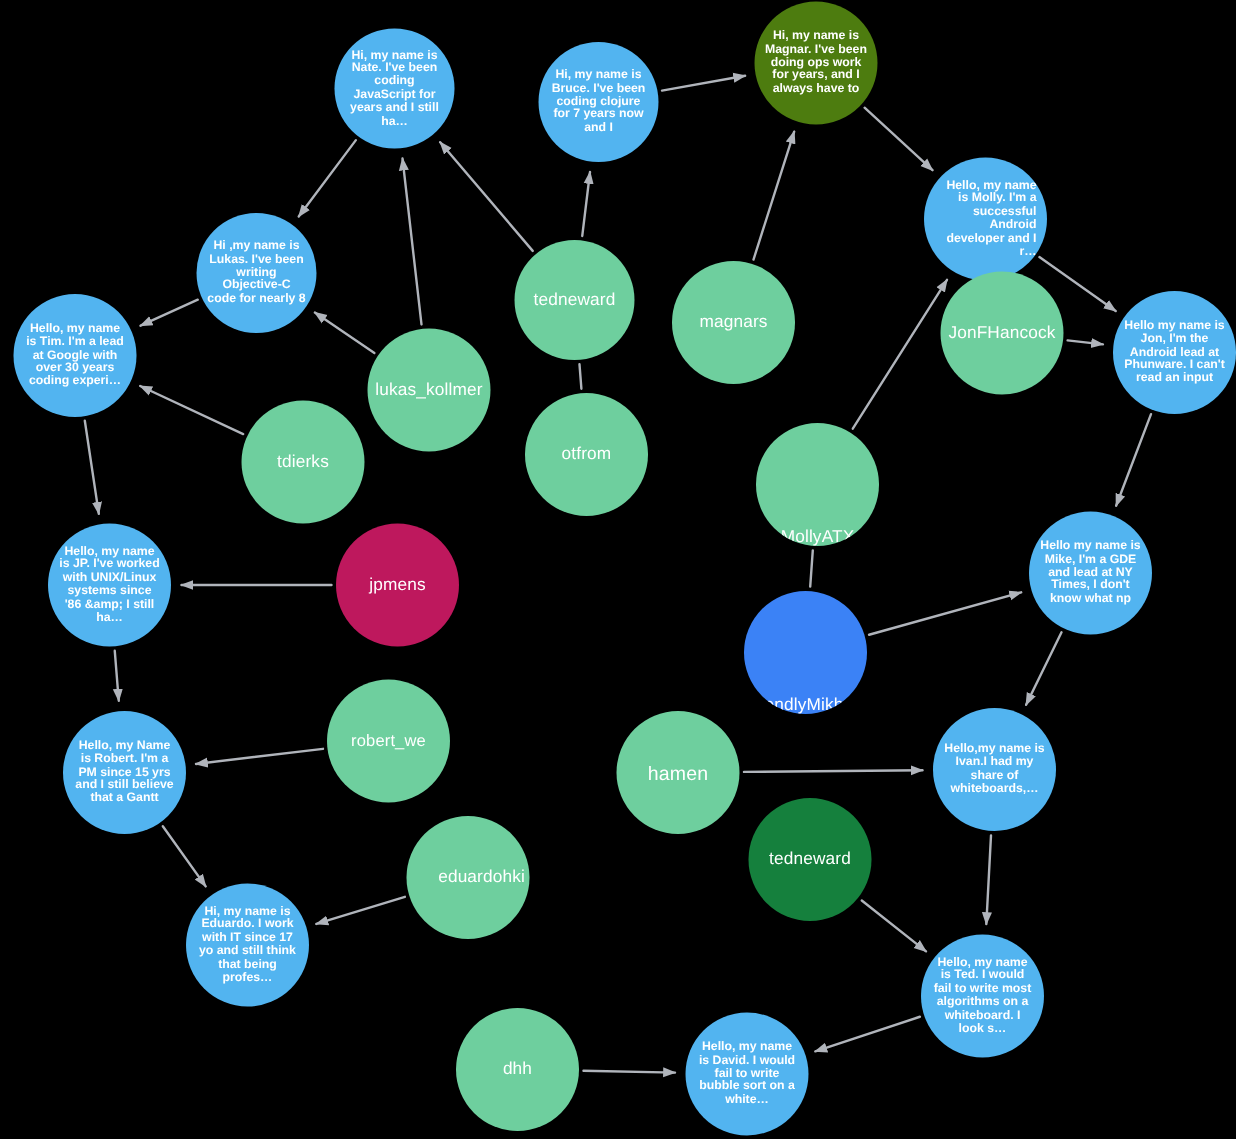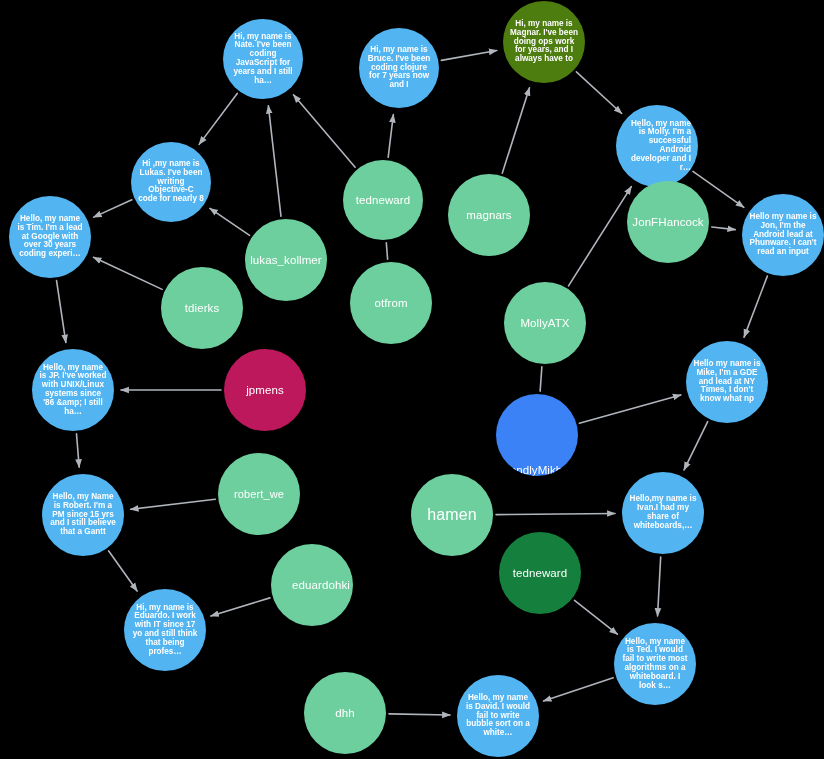--- a/index.html
+++ b/index.html
@@ -156,30 +156,30 @@
       </div>
       <div class="node node-user" style="left: 245px; top: 219px; width: 82px; height: 82px; font-size: 11.5px; background: rgb(110, 207, 158);">
         <span class="node-label">lukas_kollmer</span>
       </div>
       <div class="node node-user" style="left: 350px; top: 262px; width: 82px; height: 82px; font-size: 11.5px; background: rgb(110, 207, 158); justify-content: center;">
         <span class="node-label">otfrom</span>
       </div>
       <div class="node node-user" style="left: 161px; top: 267px; width: 82px; height: 82px; font-size: 11.5px; background: rgb(110, 207, 158);">
         <span class="node-label">tdierks</span>
       </div>
-      <div class="node node-user" style="left: 504px; top: 282px; width: 82px; height: 82px; font-size: 11.5px; background: rgb(110, 207, 158);">
+      <div class="node node-user" style="left: 504px; top: 282px; width: 82px; height: 82px; font-size: 11.5px; background: rgb(110, 207, 158); align-items: flex-end;">
         <span class="node-label">MollyATX</span>
       </div>
       <div class="node node-user" style="left: 224px; top: 349px; width: 82px; height: 82px; font-size: 11.5px; background: #be185d;">
         <span class="node-label">jpmens</span>
       </div>
       <div class="node node-user" style="left: 496px; top: 394px; width: 82px; height: 82px; font-size: 11.5px; background: #3b82f6; align-items: flex-end;">
         <span class="node-label">friendlyMikhail</span>
       </div>
-      <div class="node node-user" style="left: 411px; top: 474px; width: 82px; height: 82px; font-size: 16px; background: rgb(110, 207, 158); text-align: center;">
+      <div class="node node-user" style="left: 411px; top: 474px; width: 82px; height: 82px; font-size: 13px; background: rgb(110, 207, 158); text-align: center;">
         <span class="node-label">hamen</span>
       </div>
       <div class="node node-user" style="left: 218px; top: 453px; width: 82px; height: 82px; font-size: 11px; background: rgb(110, 207, 158);">
         <span class="node-label">robert_we</span>
       </div>
       <div class="node node-user" style="left: 499px; top: 532px; width: 82px; height: 82px; font-size: 11.5px; background: #15803d;">
         <span class="node-label">tedneward</span>
       </div>
       <div class="node node-user" style="left: 271px; top: 544px; width: 82px; height: 82px; font-size: 11.5px; background: rgb(110, 207, 158); text-align: right;">
         <span class="node-label">eduardohki</span>

